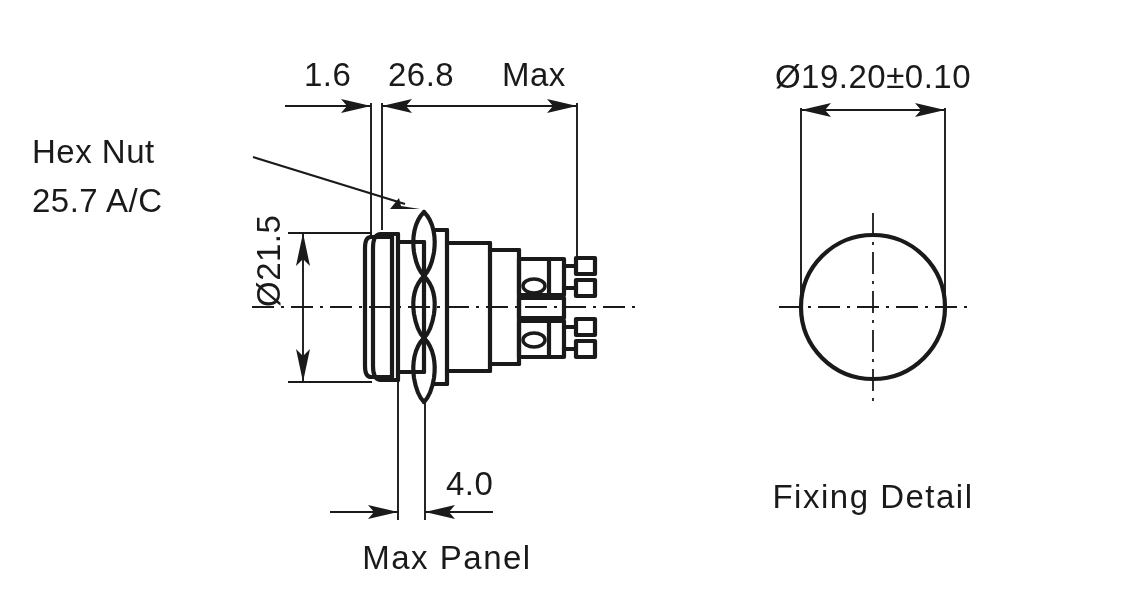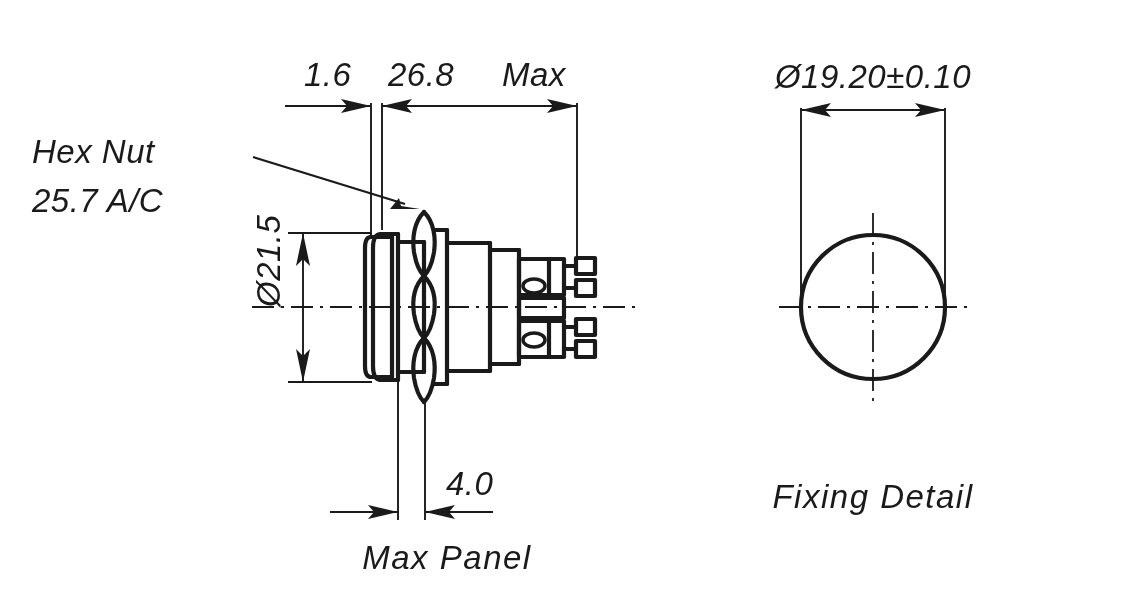--- a/index.html
+++ b/index.html
@@ -12,21 +12,20 @@
     width: 1141px;
     height: 607px;
     overflow: hidden;
     font-family: "Liberation Sans", sans-serif;
   }
   #sheet {
     position: relative;
     width: 1141px;
     height: 607px;
     background: #ffffff;
-    font-style: italic;
   }
   #drawing {
     position: absolute;
     left: 0;
     top: 0;
     width: 1141px;
     height: 607px;
   }
   text {
     font-family: "Liberation Sans", sans-serif;

